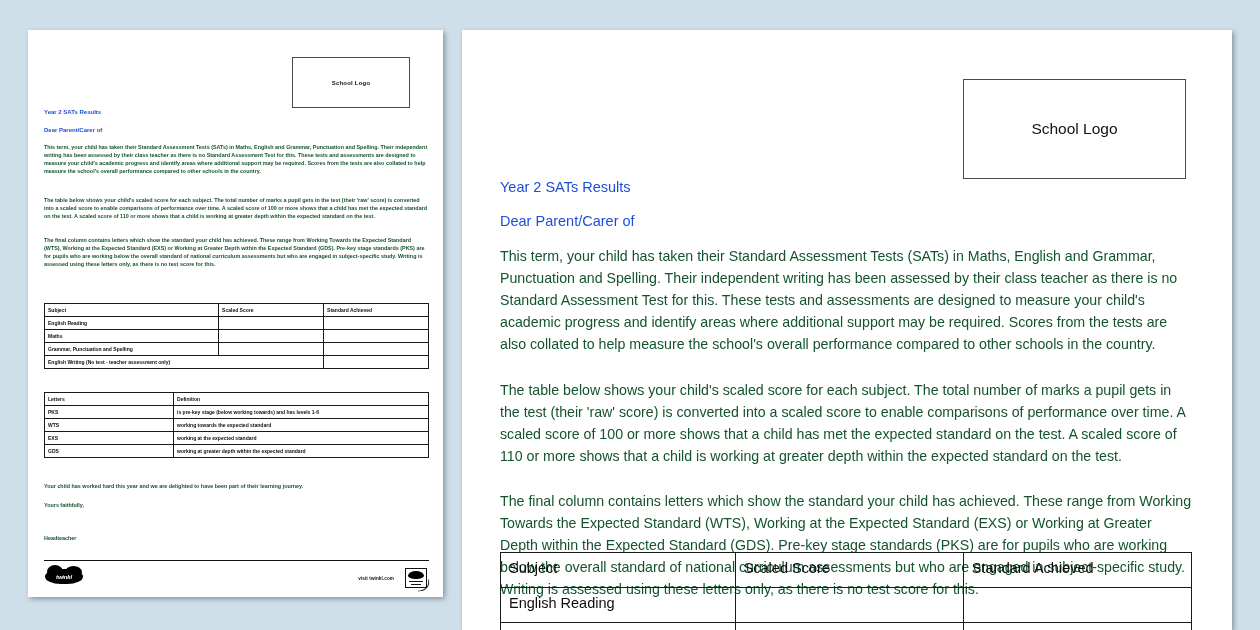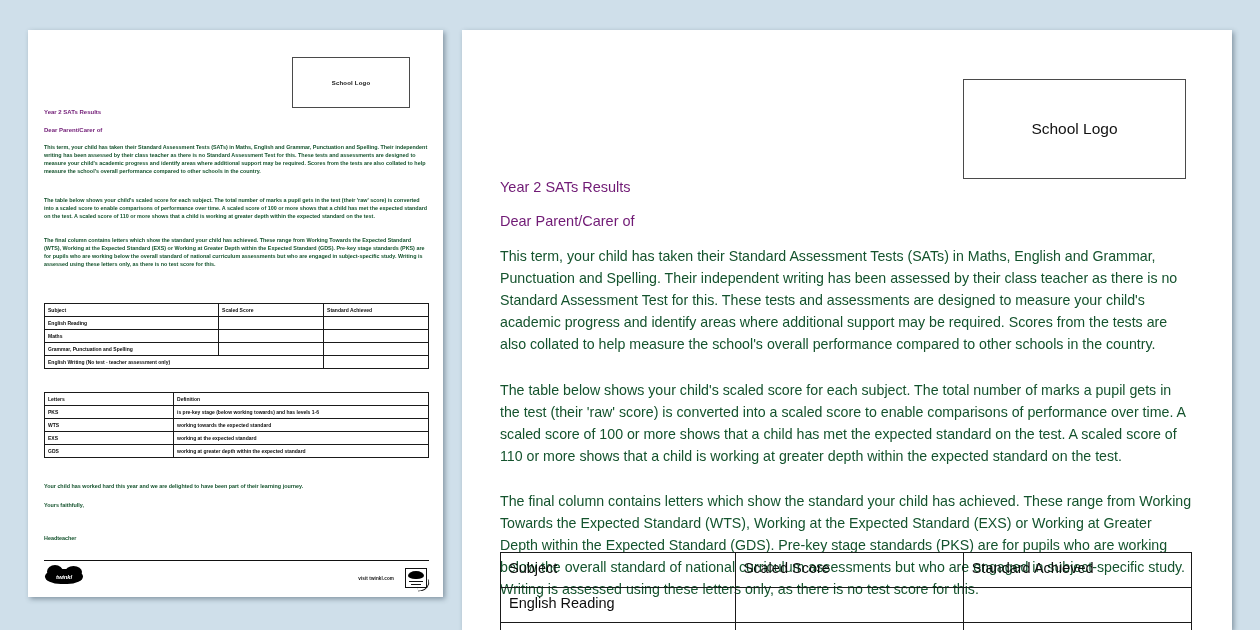--- a/index.html
+++ b/index.html
@@ -45,21 +45,21 @@
     border: 1px solid #4a4a4a;
     box-sizing: border-box;
     display: flex;
     align-items: center;
     justify-content: center;
     color: #111;
   }
 
   .doc-h {
     font-weight: bold;
-    color: #701a75;
+    color: #1d4ed8;
   }
   .doc-p {
     color: #14532d;
     text-align: left;
   }
 
   table.doc-table {
     border-collapse: collapse;
     table-layout: fixed;
     width: 100%;

